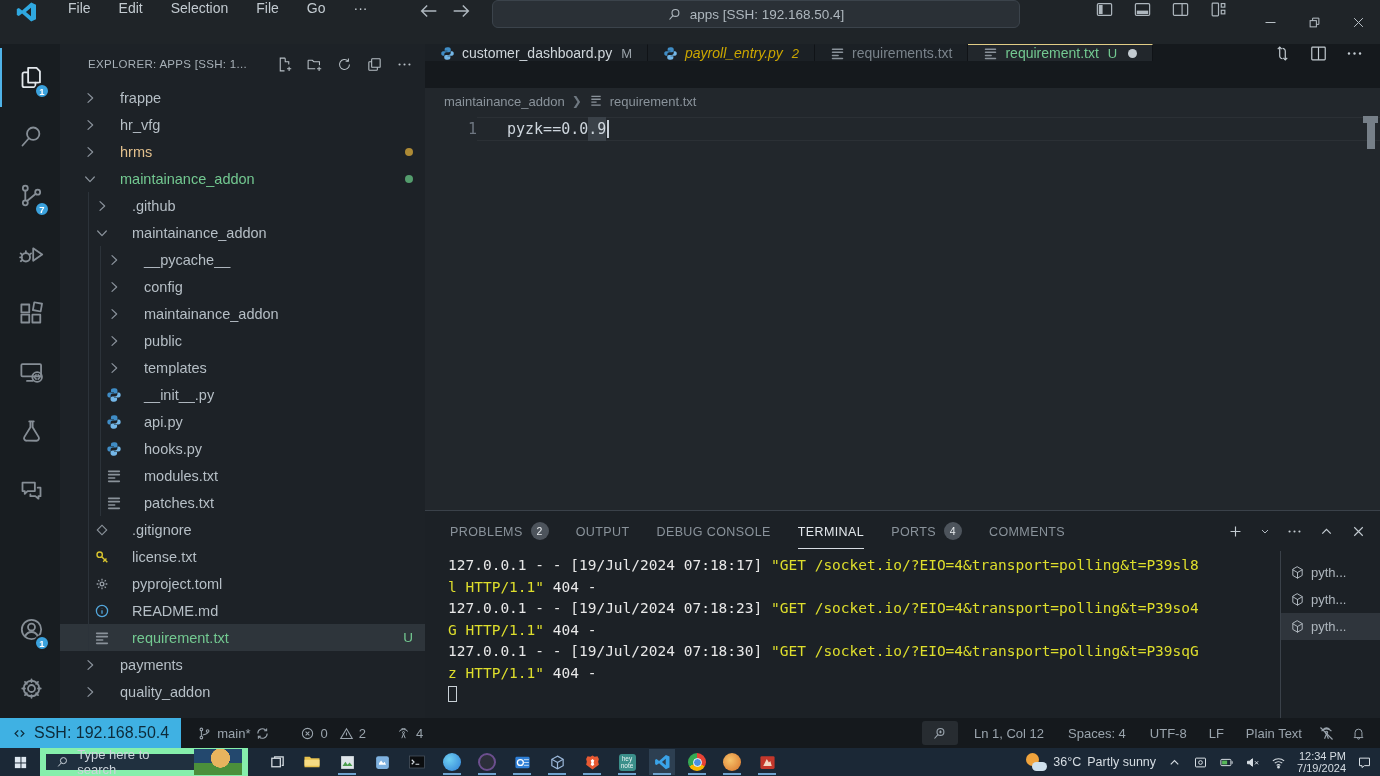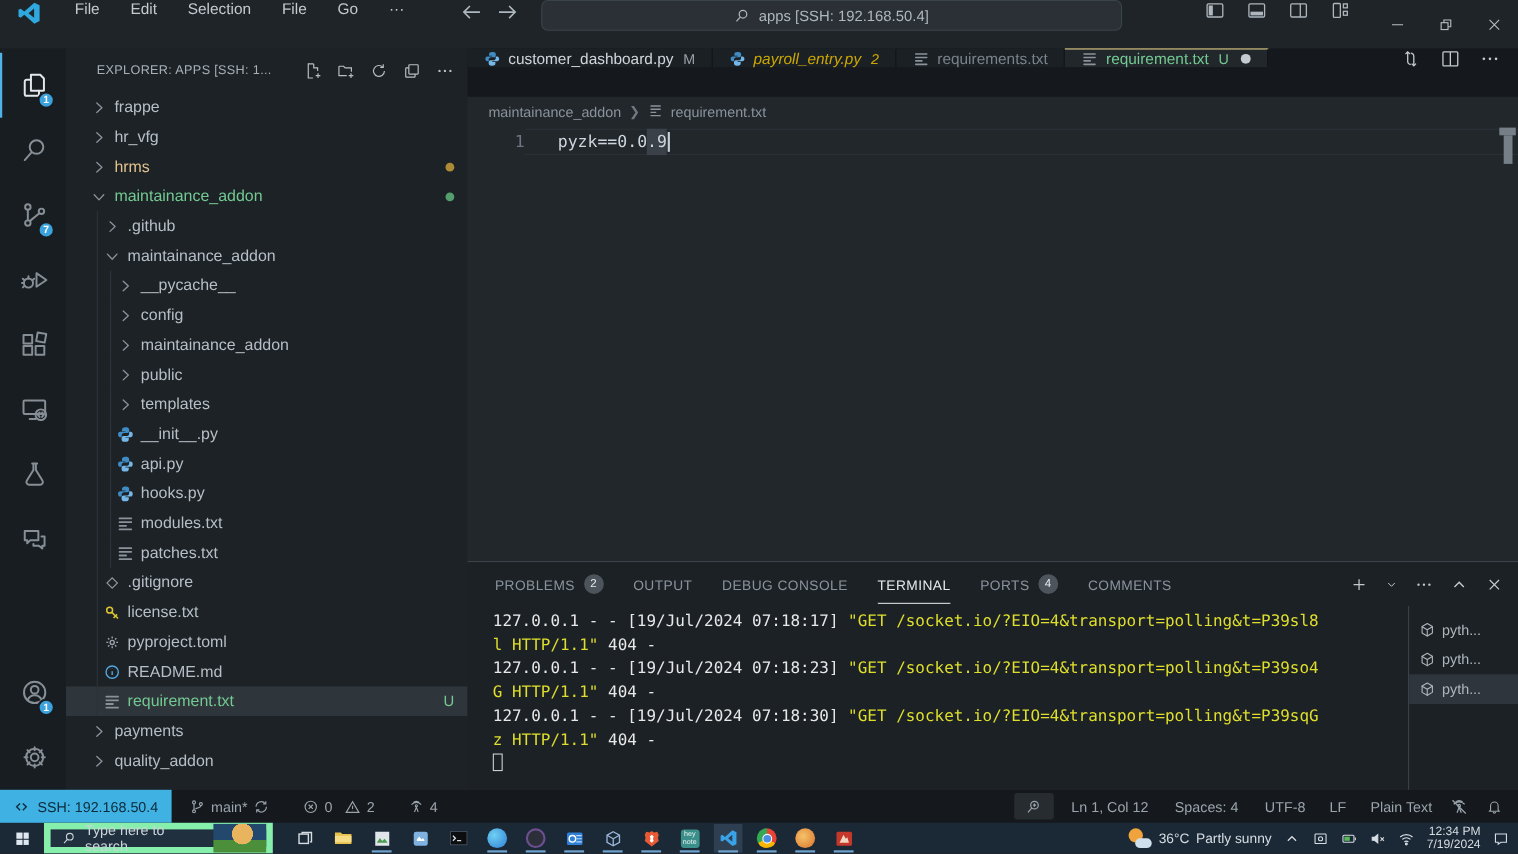--- a/index.html
+++ b/index.html
@@ -41,21 +41,21 @@
   .sbactions{margin-left:auto;display:flex;gap:13px;padding-right:12px;color:#b8c0c6}
   .sbactions .ico{width:17px;height:17px}
   .tree{flex:1;font-size:14.5px;color:#b6bfc6;overflow:hidden}
   .trow{height:27px;display:flex;align-items:center;padding-right:12px;position:relative;cursor:default}
   .trow.selected{background:#2e353b}
   .guide{position:absolute;top:0;bottom:0;width:1px;background:#2c333a}
   .chev{width:16px;height:16px;flex:none;color:#8a929b}
   .chev svg{width:100%;height:100%}
   .chev.open{transform:rotate(90deg)}
   .ficon{width:16px;height:16px;flex:none;display:flex;align-items:center;justify-content:center}
-  .tlabel{margin-left:6px;white-space:nowrap}
+  .tlabel{margin-left:22px;white-space:nowrap}
   .tdot{width:8px;height:8px;border-radius:50%;margin-left:auto}
   .tU{margin-left:auto;color:#73c991;font-size:13.5px}
 
   
   .edcol{flex:1;display:flex;flex-direction:column;background:#22272c;min-width:0}
   .tabbar{height:44px;background:#15191d;display:flex;align-items:flex-start}
   .tab{display:flex;align-items:center;gap:7px;padding:0 15px;background:#1b2025;
     border-right:1px solid #101317;font-size:14px;color:#aeb6bd;border-top:1.5px solid transparent}
   .tab .ficon{width:15px;height:15px}
   .tab.active{background:#22272c;border-top-color:#e2cd86}
@@ -96,21 +96,21 @@
   .tcursor{display:inline-block;width:9px;height:16px;border:1.5px solid #c8d0d6;vertical-align:-3px}
   .termlist{width:100px;border-left:1px solid #3a4149;padding-top:8px;font-size:13px;color:#aeb6bd;flex:none}
   .tlitem{height:27px;display:flex;align-items:center;gap:6px;padding-left:9px}
   .tlitem.selected{background:#2f353c}
   .tlitem .ico{width:15px;height:15px;color:#aeb6bd}
 
   
   .statusbar{height:30px;background:#15191d;display:flex;align-items:center;font-size:13px;color:#9aa4ad}
   .sitem{display:flex;align-items:center;gap:5px;padding:0 8px;height:100%}
   .sitem .ico{width:15px;height:15px}
-  .sremote{background:#3fb1e3;color:#0d2b3a;padding:0 12px;gap:7px;font-size:13px}
+  .sremote{background:#3fb1e3;color:#0d2b3a;padding:0 12px;gap:7px;font-size:16px}
   .sremote .ico{width:15px;height:15px}
   .sright{margin-left:auto;display:flex;align-items:center;height:100%}
   .zoombox{background:#272c31;border-radius:3px;width:36px;height:24px;display:flex;align-items:center;justify-content:center;margin-right:8px}
   .zoombox .ico{width:15px;height:15px}
 
   
   .taskbar{height:28px;background:#1b2836;display:flex;align-items:center;color:#d6dde3;font-size:13px}
   .startbtn{width:40px;height:28px;display:flex;align-items:center;justify-content:center}
   .startbtn .ico{width:15px;height:15px;color:#dfe8f0}
   .tbsearch{width:208px;height:28px;background:#20303f;border:6px solid #86efac;display:flex;align-items:center;gap:8px;padding-left:10px;color:#ccd4db}

